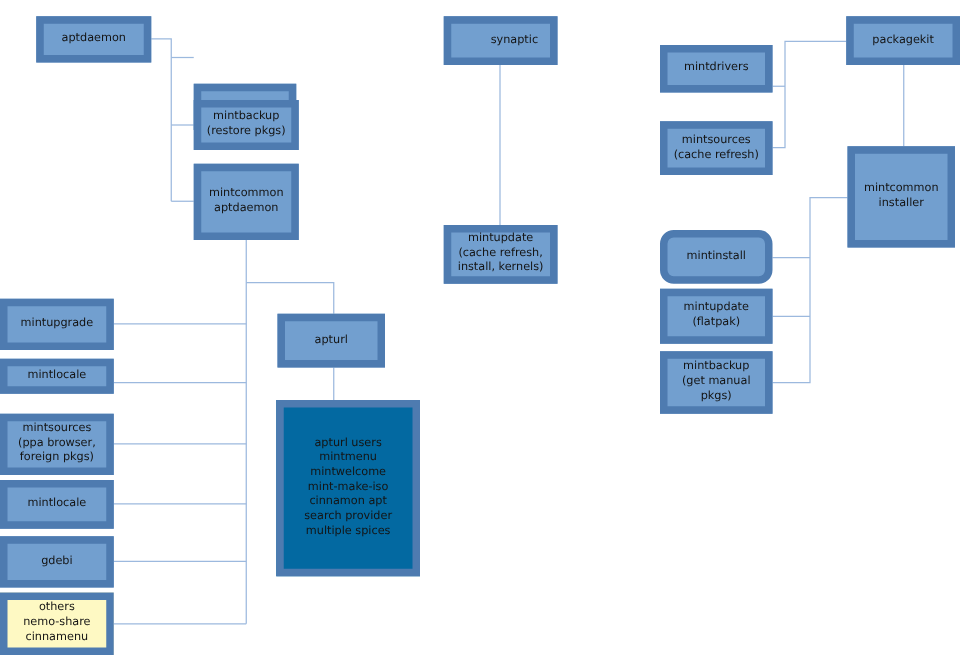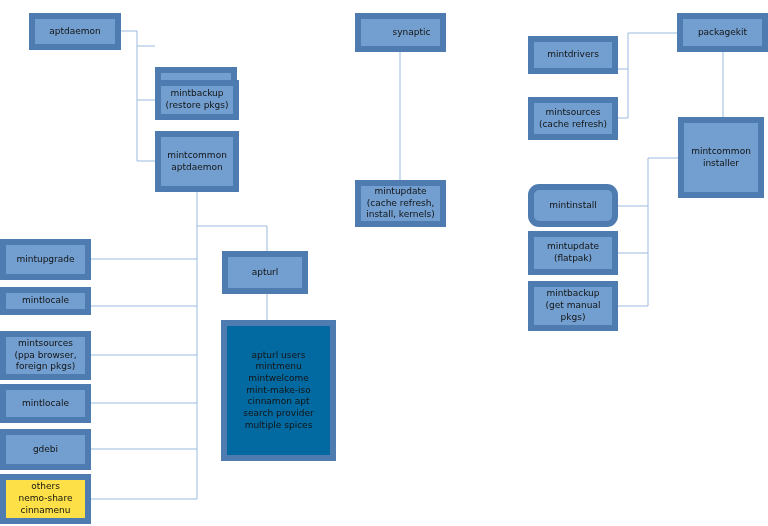--- a/index.html
+++ b/index.html
@@ -91,21 +91,21 @@
         <span>mintsources
 (ppa browser,
 foreign pkgs)</span>
       </div>
       <div class="node" style="left: 0px; top: 384px; width: 91px; height: 39px; background: rgb(114, 159, 207); border-color: rgb(78, 123, 176); color: rgb(20, 20, 20);">
         <span>mintlocale</span>
       </div>
       <div class="node" style="left: 0px; top: 429px; width: 91px; height: 41px; background: rgb(114, 159, 207); border-color: rgb(78, 123, 176); color: rgb(20, 20, 20);">
         <span>gdebi</span>
       </div>
-      <div class="node" style="left: 0px; top: 474px; width: 91px; height: 50px; background: #fde047; border-color: rgb(78, 123, 176); color: rgb(20, 20, 20);">
+      <div class="node" style="left: 0px; top: 474px; width: 91px; height: 50px; background: #fef9c3; border-color: rgb(78, 123, 176); color: rgb(20, 20, 20);">
         <span>others
 nemo-share
 cinnamenu</span>
       </div>
       <div class="node" style="left: 222px; top: 251px; width: 86px; height: 43px; background: rgb(114, 159, 207); border-color: rgb(78, 123, 176); color: rgb(20, 20, 20);">
         <span>apturl</span>
       </div>
       <div class="node" style="left: 221px; top: 320px; width: 115px; height: 141px; background: #0369a1; border-color: rgb(78, 123, 176); color: rgb(20, 20, 20);">
         <span>apturl users
 mintmenu

